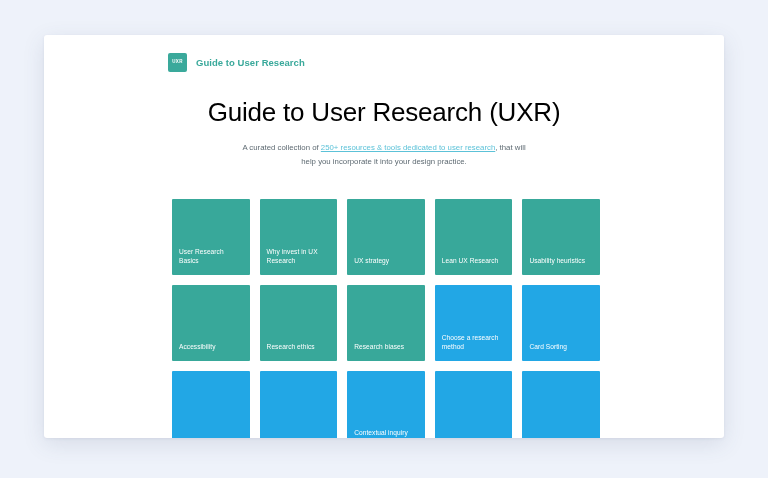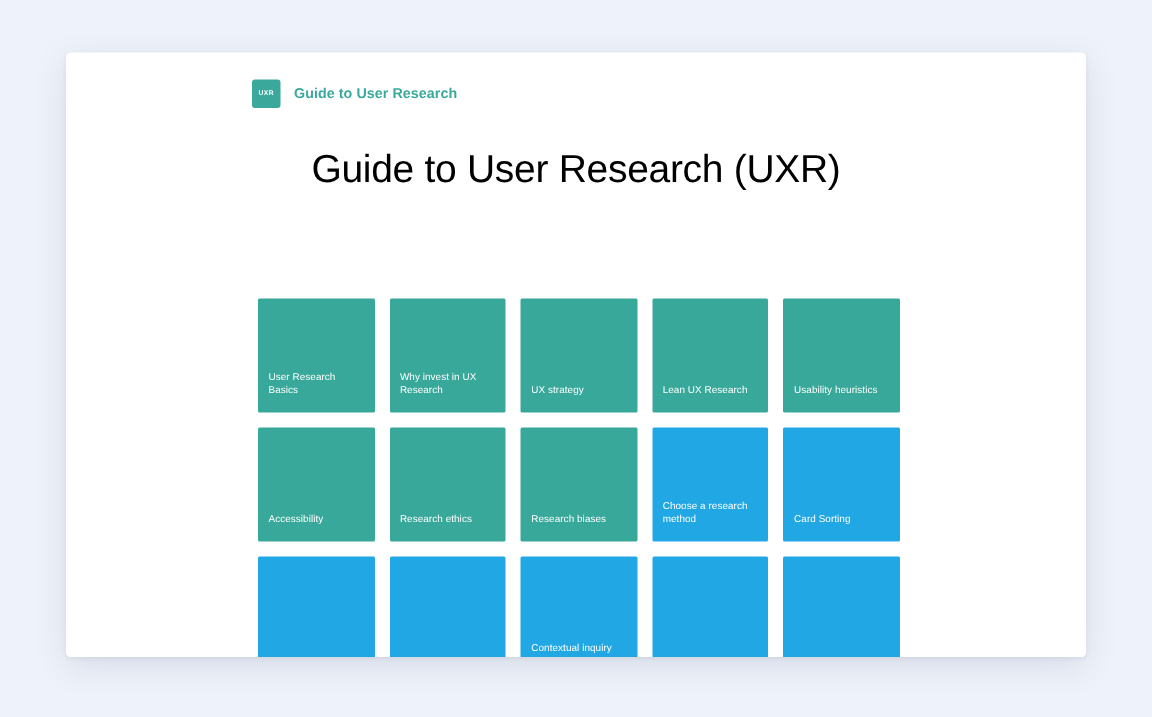--- a/index.html
+++ b/index.html
@@ -148,20 +148,23 @@
     <a class="brand" href="#">
       <span class="brand-logo">
         <span class="brand-logo-text">UXR</span>
       </span>
       <span class="brand-name">Guide to User Research</span>
     </a>
   </div>
 
   <div class="hero">
     <h1 class="hero-title">Guide to User Research (UXR)</h1>
+    <p class="hero-subtitle">
+      <span>A curated collection of </span><a class="hl" href="#">250+ resources &amp; tools dedicated to user research</a><span>, that will help you incorporate it into your design practice.</span>
+    </p>
   </div>
 
   <div class="tile-grid">
     <div class="tile teal">
       <span class="tile-label">User Research Basics</span>
     </div>
     <div class="tile teal">
       <span class="tile-label">Why invest in UX Research</span>
     </div>
     <div class="tile teal">

